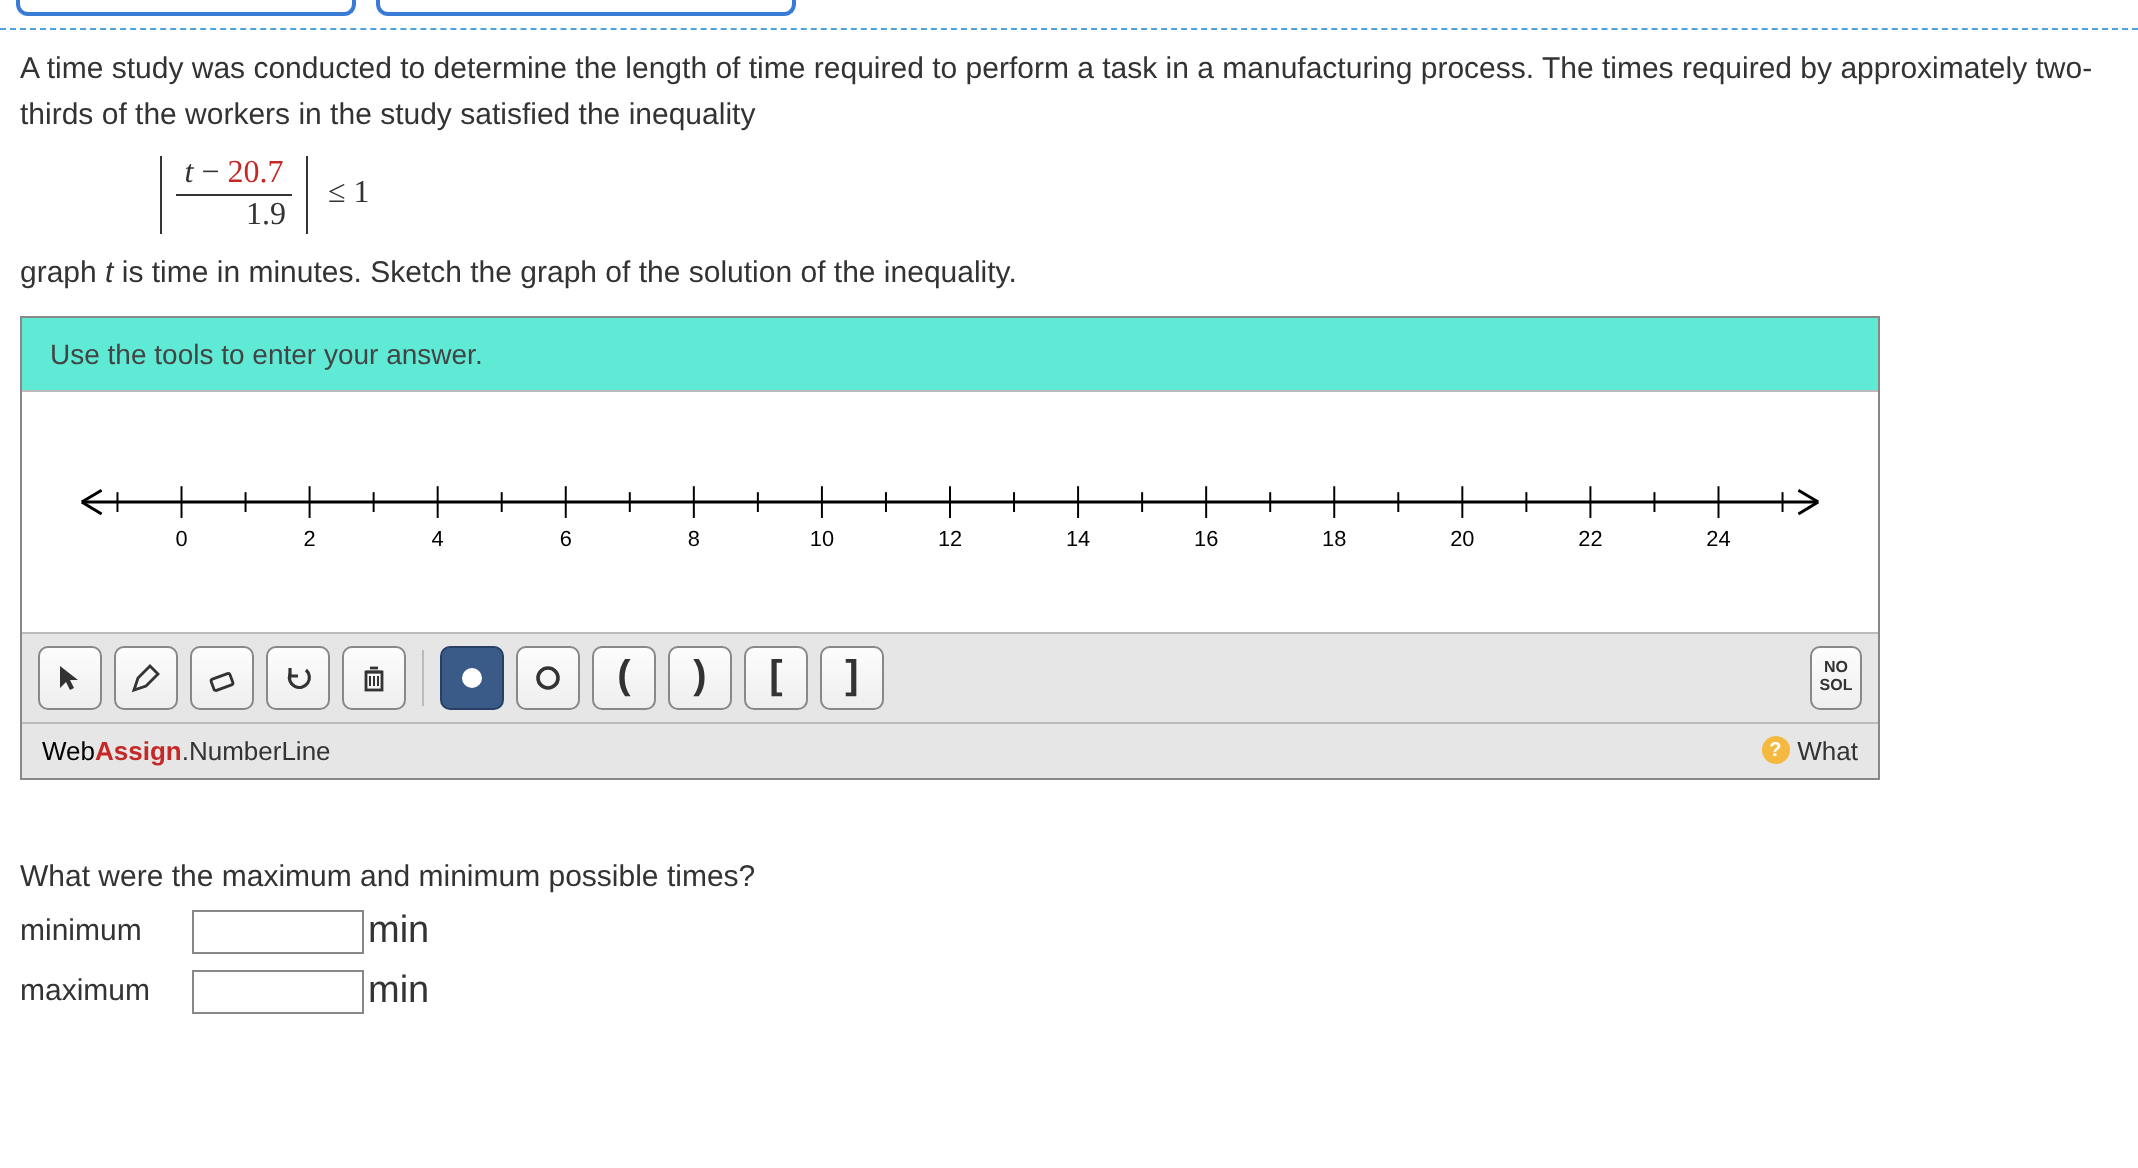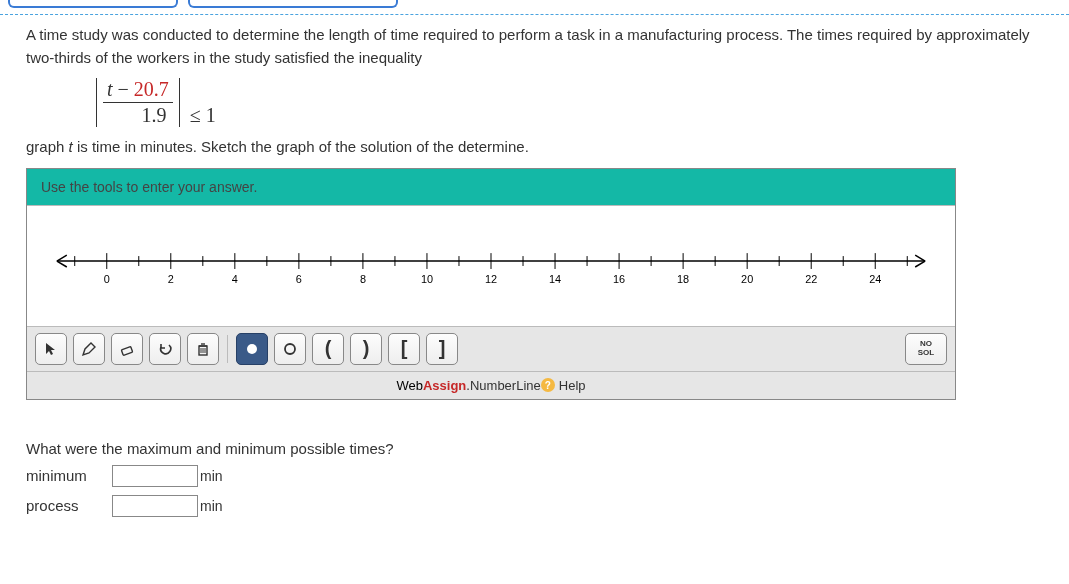--- a/index.html
+++ b/index.html
@@ -17,42 +17,42 @@
     border-top: none;
     border-bottom-left-radius: 6px;
     border-bottom-right-radius: 6px;
   }
   .tab-stub.t1 { width: 170px; }
   .tab-stub.t2 { width: 210px; }
   .divider-dotted {
     border-top: 1px dashed #4aa3df;
     margin: 6px 0 8px 0;
   }
-  .content { padding: 0 10px 10px 26px; }
+  .content { padding: 0 10px 10px 10px; }
   .problem-text { line-height: 1.55; color: #333; }
   .formula-row {
-    display: flex; align-items: flex-end;
-    padding: 8px 0 8px 70px; font-family: 'Times New Roman', serif; font-size: 20px;
+    display: flex; align-items: center;
+    padding: 8px 0 8px 70px; font-family: 'Times New Roman', serif; font-size: 16px;
   }
   .abs { display:inline-flex; align-items:center; padding:0 4px; border-left:1.5px solid #333; border-right:1.5px solid #333; margin-right:6px; }
   .frac { display:inline-flex; flex-direction:column; align-items:center; margin:0 2px; }
   .frac .num { border-bottom:1px solid #333; padding:0 4px 1px 4px; }
   .frac .den { padding:1px 4px 0 4px;margin-left:32px; }
   .red { color:#c62828; }
   .ineq-tail { margin-left:4px; }
   .italic { font-style: italic; }
 
   .tool-box {
     border: 1px solid #888;
     margin: 10px 0 0 0;
     width: 930px; max-width: 96%;
     background: #fff;
   }
   .tool-header {
-    background: #14b8a6;
+    background: #5eead4;
     border-bottom: 1px solid #bbb;
     padding: 10px 14px;
     color: #444;
     font-size: 14px;
   }
   .numline-area {
     height: 120px;
     background:#fff;
     position: relative;
     padding: 10px 18px;
@@ -71,27 +71,27 @@
     background:linear-gradient(#fdfdfd,#eee);
     display:flex; align-items:center; justify-content:center;
     cursor:pointer; font-size:14px; color:#333;
   }
   .tbtn.selected { background:#3a5a88; color:#fff; border-color:#274066; }
   .tbtn svg { display:block; }
   .vsep { width:1px; height:28px; background:#bbb; margin:0 2px; }
   .spacer { flex:1; }
   .nosol-btn {
     display:flex; flex-direction:column; align-items:center; justify-content:center;
-    width:42px; height:32px;
+    width:26px; height:32px;
     border:1px solid #888; border-radius:5px;
     background:linear-gradient(#fdfdfd,#eee);
     cursor:pointer; font-size:8px; line-height:1.1; color:#333; font-weight:bold;
   }
   .tool-footer {
-    display:flex; align-items:center; justify-content:center;
+    display:flex; align-items:center; justify-content:space-between;
     background:#e6e6e6; border-top:1px solid #bbb;
     padding:6px 10px; font-size:13px;
   }
   .brand { color:#333; }
   .brand .wa { color:#000; }
   .brand .assign { color:#c62828; font-weight:bold; }
   .help-link {
     display:flex; align-items:center; gap:4px;
     cursor:pointer; color:#333; font-size:13px;
   }
@@ -101,21 +101,21 @@
     align-items:center; justify-content:center;
   }
 
   .followup { margin-top:40px; }
   .answer-row { display:flex; align-items:center; gap:2px; margin-top:8px; }
   .answer-row .lbl { width:84px; }
   .answer-row input {
     width:86px; height:22px;
     border:1px solid #888; padding:0 4px; font-size:14px;
   }
-  .unit { font-size:14px; }
+  .unit { font-size:19px; }
 </style>
 </head>
 <body>
 
 <div class="tabs-row">
   <div class="tab-stub t1"></div>
   <div class="tab-stub t2"></div>
 </div>
 <div class="divider-dotted"></div>
 
@@ -128,21 +128,21 @@
         <span class="num">
           <span class="italic">t</span><span> − </span><span class="red">20.7</span>
         </span>
         <span class="den">1.9</span>
       </span>
     </span>
     <span class="ineq-tail">≤ 1</span>
   </div>
 
   <div class="problem-text">
-    <span>graph </span><span class="italic">t</span><span> is time in minutes. Sketch the graph of the solution of the determine.</span>
+    <span>graph </span><span class="italic">t</span><span> is time in minutes. Sketch the graph of the solution of the inequality.</span>
   </div>
 
   <div class="tool-box">
     <div class="tool-header">Use the tools to enter your answer.</div>
 
     <div class="numline-area">
       <svg class="numline-svg" id="nl-svg" viewBox="0 0 900 100">
           <line x1="12" y1="45" x2="888" y2="45" stroke="#000" stroke-width="1.5"></line>
           <path d="M 12 45 l 10 -6 m -10 6 l 10 6" stroke="#000" stroke-width="1.5" fill="none"></path>
           <path d="M 888 45 l -10 -6 m 10 6 l -10 6" stroke="#000" stroke-width="1.5" fill="none"></path>
@@ -242,31 +242,31 @@
         <span>SOL</span>
       </div>
     </div>
 
     <div class="tool-footer">
       <div class="brand">
         <span class="wa">Web</span><span class="assign">Assign</span><span>.</span><span>NumberLine</span>
       </div>
       <div class="help-link">
         <span class="help-icon">?</span>
-        <span>Help</span>
+        <span>What</span>
       </div>
     </div>
   </div>
 
   <div class="followup">
     <div>What were the maximum and minimum possible times?</div>
     <div class="answer-row">
       <span class="lbl">minimum</span>
       <input type="text" value="" style="">
       <span class="unit">min</span>
     </div>
     <div class="answer-row">
-      <span class="lbl">process</span>
+      <span class="lbl">maximum</span>
       <input type="text" value="" style="">
       <span class="unit">min</span>
     </div>
   </div>
 </div>
 
 </body></html>

